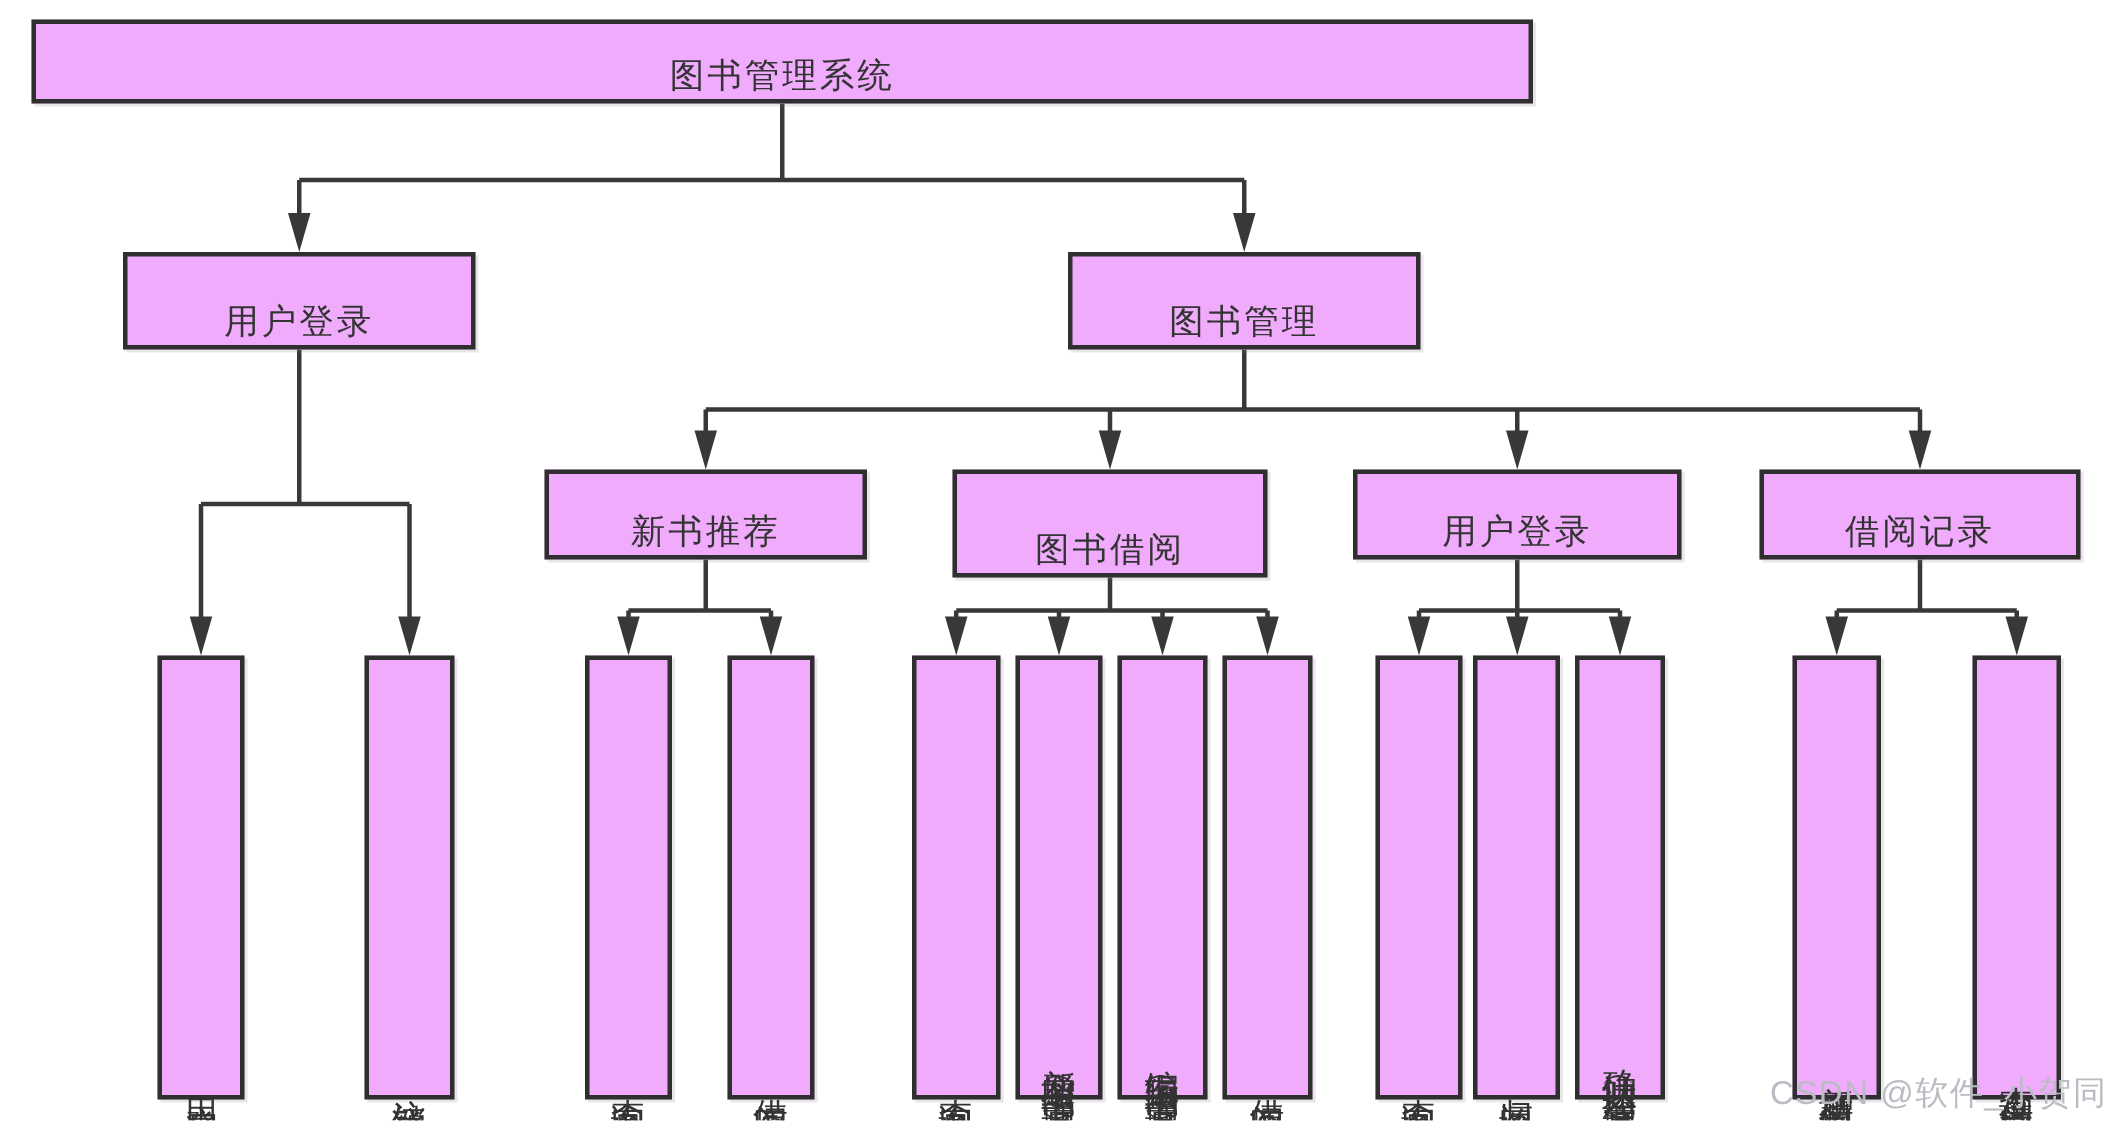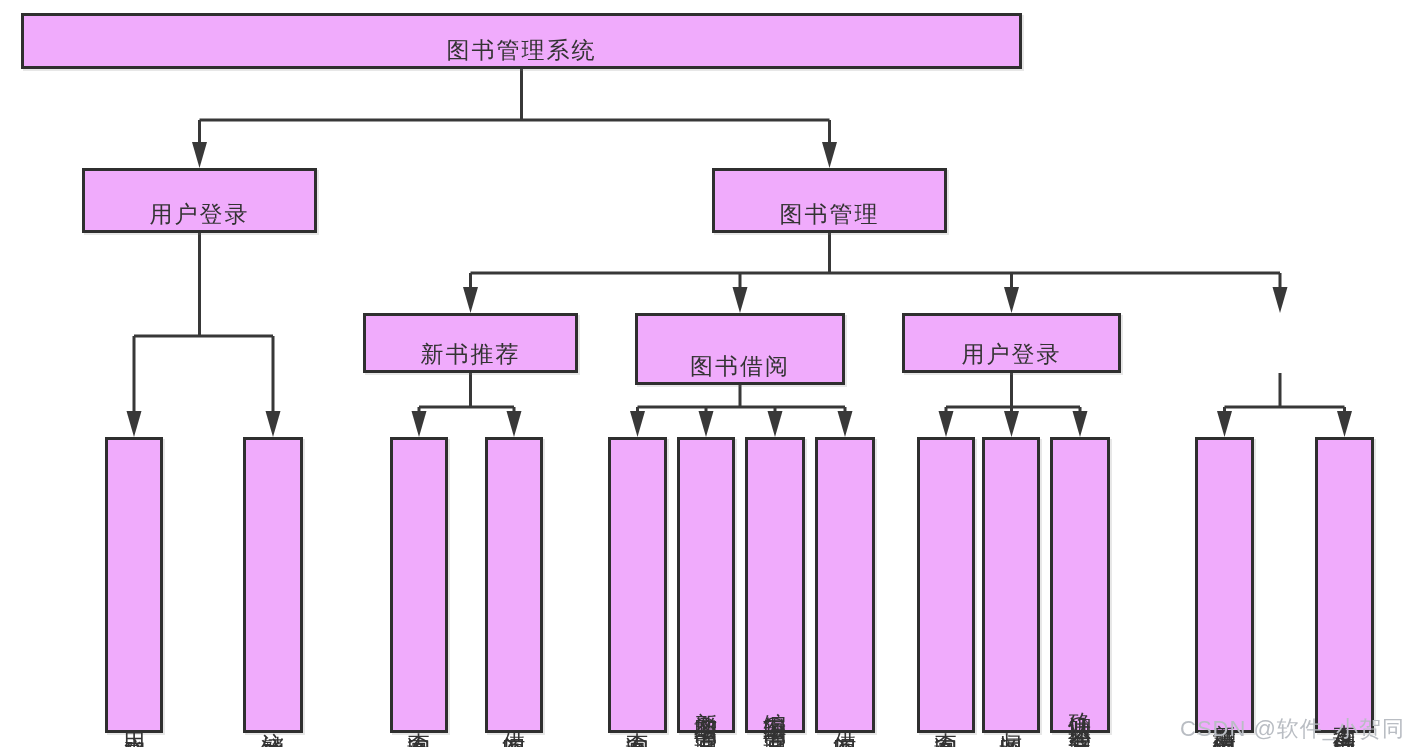--- a/index.html
+++ b/index.html
@@ -95,20 +95,23 @@
 
   <div class="box h" style="left:712px;top:168px;width:235px;height:65px;">
     <span class="lbl">图书管理</span>
   </div>
   <div class="box h" style="left:635px;top:313px;width:210px;height:72px;">
     <span class="lbl">图书借阅</span>
   </div>
   <div class="box h" style="left:902px;top:313px;width:219px;height:60px;">
     <span class="lbl">用户登录</span>
   </div>
+  <div class="box h" style="left:1173px;top:313px;width:214px;height:60px;">
+    <span class="lbl">借阅记录</span>
+  </div>
 
   <div class="box v" style="left:105px;top:437px;width:58px;height:296px;">
     <span class="vtext">用户登录</span>
   </div>
   <div class="box v" style="left:243px;top:437px;width:60px;height:296px;">
     <span class="vtext">注销登录</span>
   </div>
 
   <div class="box v" style="left:390px;top:437px;width:58px;height:296px;">
     <span class="vtext">查询图书</span>

